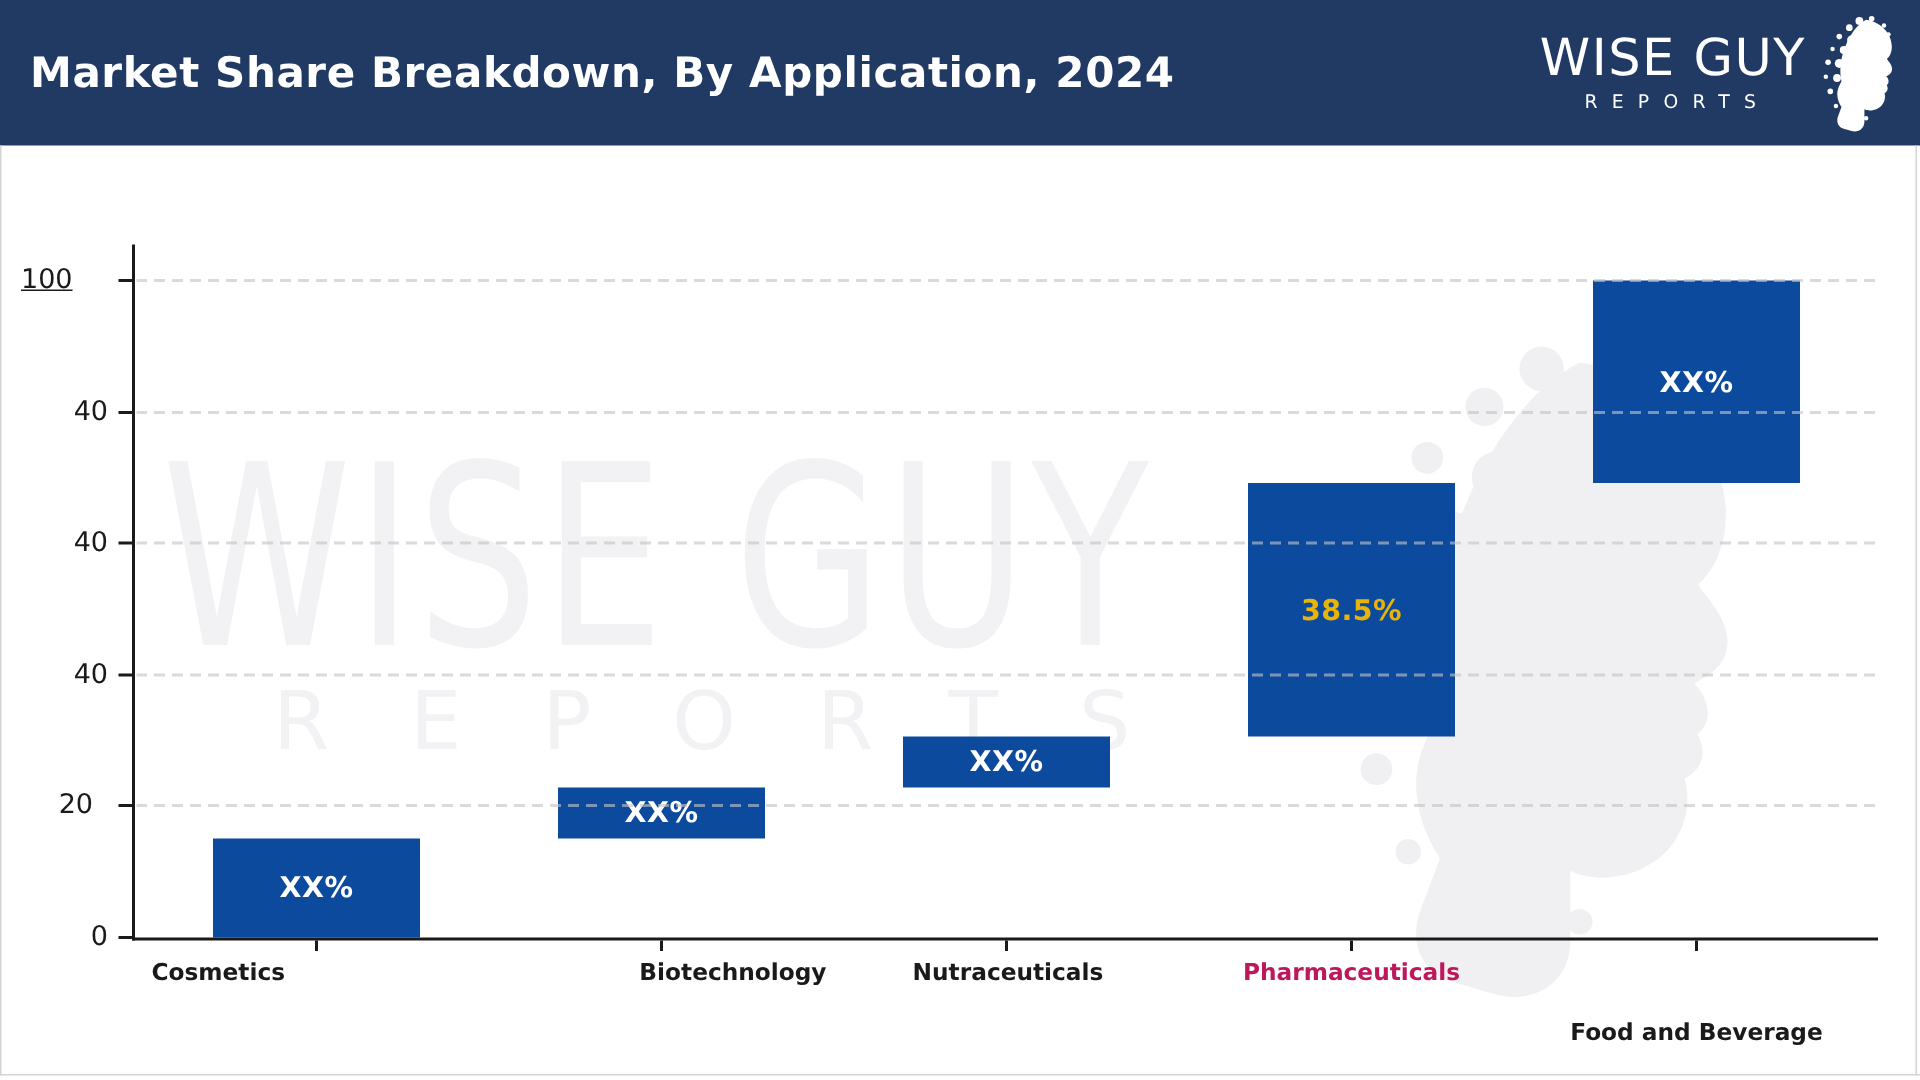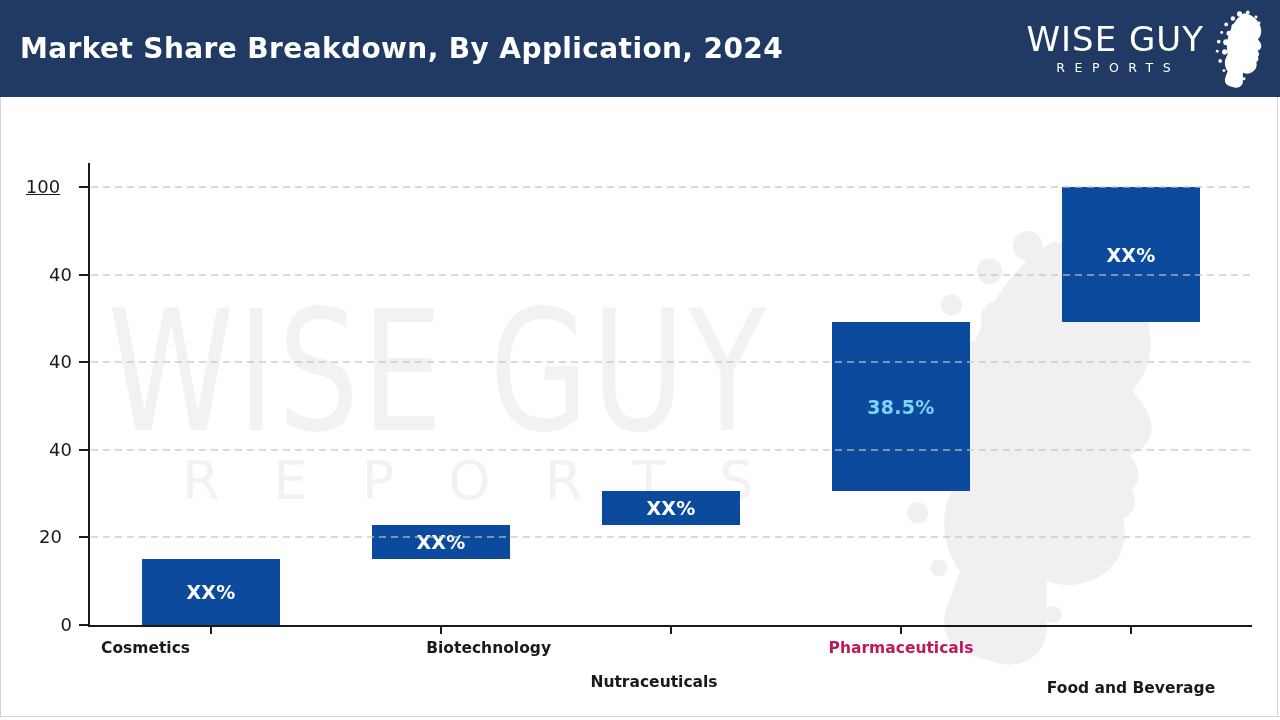--- a/index.html
+++ b/index.html
@@ -118,23 +118,23 @@
     <div style="position: absolute; left: 101px; top: 639px; width: 220px; font-size: 15.5px; font-weight: bold; color: rgb(26, 26, 26); z-index: 4;">Cosmetics</div>
     <div style="position: absolute; left: 372px; top: 524.698px; width: 138px; height: 34.164px; background: rgb(12, 74, 158); z-index: 2; display: flex; align-items: center; justify-content: center;">
       <span style="color: rgb(255, 255, 255); font-weight: bold; font-size: 19px; letter-spacing: 0.3px;">XX%</span>
     </div>
     <div style="position: absolute; left: 440px; top: 627px; width: 2px; height: 7px; background: rgb(26, 26, 26); z-index: 4;"></div>
     <div style="position: absolute; left: 331px; top: 639px; width: 220px; text-align: right; font-size: 15.5px; font-weight: bold; color: rgb(26, 26, 26); z-index: 4;">Biotechnology</div>
     <div style="position: absolute; left: 602px; top: 490.972px; width: 138px; height: 33.726px; background: rgb(12, 74, 158); z-index: 2; display: flex; align-items: center; justify-content: center;">
       <span style="color: rgb(255, 255, 255); font-weight: bold; font-size: 19px; letter-spacing: 0.3px;">XX%</span>
     </div>
     <div style="position: absolute; left: 670px; top: 627px; width: 2px; height: 7px; background: rgb(26, 26, 26); z-index: 4;"></div>
-    <div style="position: absolute; left: 544px; top: 639px; width: 220px; text-align: center; font-size: 15.5px; font-weight: bold; color: rgb(26, 26, 26); z-index: 4; margin-top: 34px;">Nutraceuticals</div>
+    <div style="position: absolute; left: 562px; top: 639px; width: 220px; text-align: center; font-size: 15.5px; font-weight: bold; color: rgb(26, 26, 26); z-index: 4;">Nutraceuticals</div>
     <div style="position: absolute; left: 832px; top: 322.342px; width: 138px; height: 168.63px; background: rgb(12, 74, 158); z-index: 2; display: flex; align-items: center; justify-content: center;">
-      <span style="color: #7dd3fc; font-weight: bold; font-size: 19px; letter-spacing: 0.3px;">38.5%</span>
+      <span style="color: #eab308; font-weight: bold; font-size: 19px; letter-spacing: 0.3px;">38.5%</span>
     </div>
     <div style="position: absolute; left: 900px; top: 627px; width: 2px; height: 7px; background: rgb(26, 26, 26); z-index: 4;"></div>
     <div style="position: absolute; left: 791px; top: 639px; width: 220px; text-align: center; font-size: 15.5px; font-weight: bold; color: #be185d; z-index: 4;">Pharmaceuticals</div>
     <div style="position: absolute; left: 1062px; top: 187px; width: 138px; height: 135.342px; background: rgb(12, 74, 158); z-index: 2; display: flex; align-items: center; justify-content: center;">
       <span style="color: rgb(255, 255, 255); font-weight: bold; font-size: 19px; letter-spacing: 0.3px;">XX%</span>
     </div>
     <div style="position: absolute; left: 1130px; top: 627px; width: 2px; height: 7px; background: rgb(26, 26, 26); z-index: 4;"></div>
     <div style="position: absolute; left: 1021px; top: 639px; width: 220px; text-align: center; font-size: 15.5px; font-weight: bold; color: rgb(26, 26, 26); z-index: 4; margin-top: 40px;">Food and Beverage</div>
     <div style="position: absolute; left: 91px; top: 536.4px; width: 1161px; height: 2px; z-index: 3; opacity: 0.62; background: repeating-linear-gradient(90deg, rgb(195, 195, 195) 0px, rgb(195, 195, 195) 7px, transparent 7px, transparent 12px);"></div>
     <div style="position: absolute; left: 91px; top: 448.8px; width: 1161px; height: 2px; z-index: 3; opacity: 0.62; background: repeating-linear-gradient(90deg, rgb(195, 195, 195) 0px, rgb(195, 195, 195) 7px, transparent 7px, transparent 12px);"></div>
@@ -145,20 +145,20 @@
     <div style="position: absolute; left: 14px; top: 613px; width: 58px; height: 24px; line-height: 24px; text-align: right; font-size: 18px; color: rgb(26, 26, 26); z-index: 4;">0</div>
     <div style="position: absolute; left: 79px; top: 536.4px; width: 9px; height: 2px; background: rgb(26, 26, 26); z-index: 4;"></div>
     <div style="position: absolute; left: 4px; top: 525.4px; width: 58px; height: 24px; line-height: 24px; text-align: right; font-size: 18px; color: rgb(26, 26, 26); z-index: 4;">20</div>
     <div style="position: absolute; left: 79px; top: 448.8px; width: 9px; height: 2px; background: rgb(26, 26, 26); z-index: 4;"></div>
     <div style="position: absolute; left: 14px; top: 437.8px; width: 58px; height: 24px; line-height: 24px; text-align: right; font-size: 18px; color: rgb(26, 26, 26); z-index: 4;">40</div>
     <div style="position: absolute; left: 79px; top: 361.2px; width: 9px; height: 2px; background: rgb(26, 26, 26); z-index: 4;"></div>
     <div style="position: absolute; left: 14px; top: 350.2px; width: 58px; height: 24px; line-height: 24px; text-align: right; font-size: 18px; color: rgb(26, 26, 26); z-index: 4;">40</div>
     <div style="position: absolute; left: 79px; top: 273.6px; width: 9px; height: 2px; background: rgb(26, 26, 26); z-index: 4;"></div>
     <div style="position: absolute; left: 14px; top: 262.6px; width: 58px; height: 24px; line-height: 24px; text-align: right; font-size: 18px; color: rgb(26, 26, 26); z-index: 4;">40</div>
     <div style="position: absolute; left: 79px; top: 186px; width: 9px; height: 2px; background: rgb(26, 26, 26); z-index: 4;"></div>
-    <div style="position: absolute; left: 14px; top: 175px; width: 58px; height: 24px; line-height: 24px; text-align: center; font-size: 18px; color: rgb(26, 26, 26); z-index: 4; text-decoration: underline;">100</div>
+    <div style="position: absolute; left: 14px; top: 175px; width: 58px; height: 24px; line-height: 24px; text-align: left; font-size: 18px; color: rgb(26, 26, 26); z-index: 4; text-decoration: underline;">100</div>
     <div style="position: absolute; left: 88px; top: 163px; width: 2px; height: 464px; background: rgb(26, 26, 26); z-index: 4;"></div>
     <div style="position: absolute; left: 88px; top: 625px; width: 1164px; height: 2px; background: rgb(26, 26, 26); z-index: 4;"></div>
   </div>
 
 <div class="edge" style="left:0;top:716px;width:1280px;height:1px;"></div>
 <div class="edge" style="left:0;top:97px;width:1px;height:620px;"></div>
 <div class="edge" style="left:1277px;top:97px;width:1px;height:620px;"></div>
 
 </body></html>

